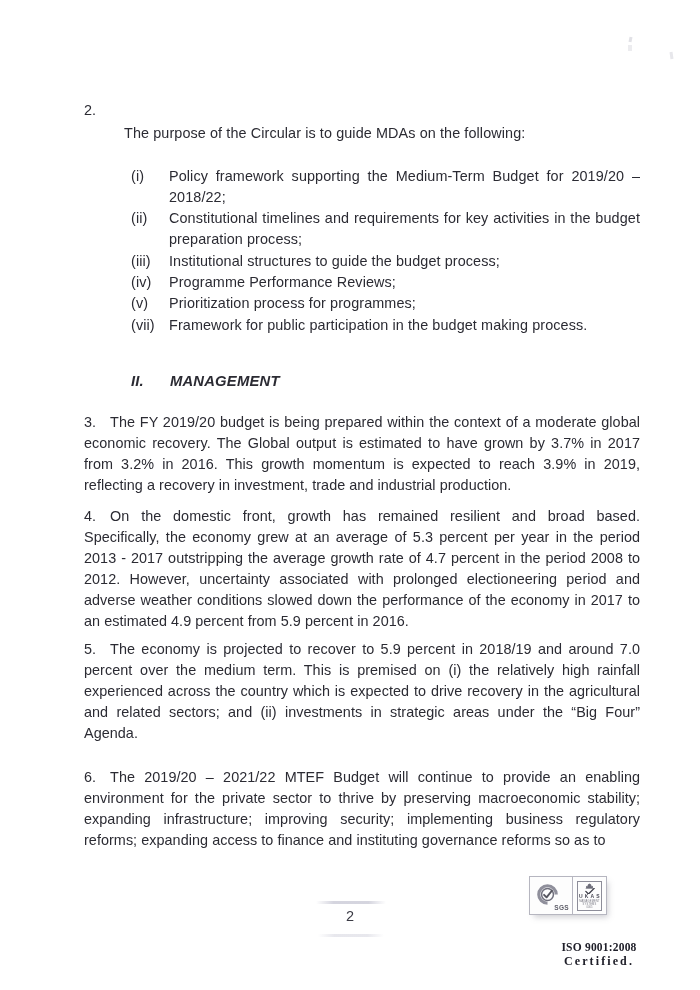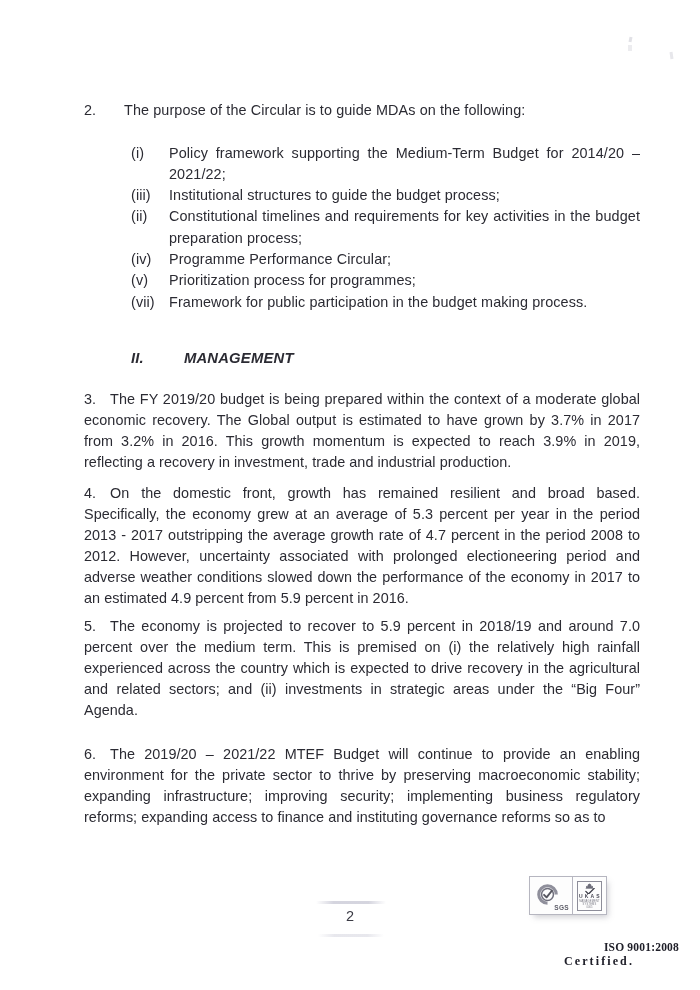--- a/index.html
+++ b/index.html
@@ -41,20 +41,21 @@
     display: flex;
     font-size: 14.4px;
     line-height: 21.5px;
     letter-spacing: .1px;
   }
   .num-para .num {
     flex: 0 0 40px;
   }
   .num-para .body {
     flex: 1 1 auto;
+    margin-top: 23px;
   }
 
   
   .roman-list {
     margin-top: 21px;
     padding-left: 47px;
   }
   .roman-item {
     display: flex;
     font-size: 14.4px;
@@ -75,21 +76,21 @@
 
   
   .section-head {
     margin-top: 37px;
     padding-left: 47px;
     font-style: italic;
     font-weight: bold;
     font-size: 14.8px;
     letter-spacing: .2px;
   }
-  .section-head .sec-num { margin-right: 40px; font-style: italic; }
+  .section-head .sec-num { margin-right: 26px; font-style: italic; }
 
   
   .para {
     margin-top: 22px;
     font-size: 14.4px;
     line-height: 21px;
     text-align: justify;
     text-align-last: left;
     letter-spacing: .05px;
   }
@@ -215,21 +216,21 @@
   .iso-text {
     position: absolute;
     left: 519px;
     top: 941px;
     width: 160px;
     text-align: center;
     font-family: "Liberation Serif", serif;
     font-weight: bold;
     color: #20202a;
   }
-  .iso-line1 { font-size: 11.5px; letter-spacing: .2px; text-align: right; }
+  .iso-line1 { font-size: 11.5px; letter-spacing: .2px; }
   .iso-line2 { font-size: 12px; letter-spacing: 2.1px; margin-top: 1px; }
 </style>
 </head>
 <body>
 
 <div class="page">
 
   <div class="speck speck-a"></div>
   <div class="speck speck-b"></div>
   <div class="speck speck-c"></div>
@@ -237,33 +238,33 @@
   <div class="content">
 
     <div class="num-para">
       <span class="num">2.</span>
       <span class="body">The purpose of the Circular is to guide MDAs on the following:</span>
     </div>
 
     <div class="roman-list">
       <div class="roman-item">
         <span class="marker">(i)</span>
-        <span class="text just">Policy framework supporting the Medium-Term Budget for 2014/20 – 2021/22;</span>
+        <span class="text just">Policy framework supporting the Medium-Term Budget for 2019/20 – 2018/22;</span>
+      </div>
+      <div class="roman-item">
+        <span class="marker">(ii)</span>
+        <span class="text just">Constitutional timelines and requirements for key activities in the budget preparation process;</span>
       </div>
       <div class="roman-item">
         <span class="marker">(iii)</span>
         <span class="text">Institutional structures to guide the budget process;</span>
       </div>
       <div class="roman-item">
-        <span class="marker">(ii)</span>
-        <span class="text just">Constitutional timelines and requirements for key activities in the budget preparation process;</span>
-      </div>
-      <div class="roman-item">
         <span class="marker">(iv)</span>
-        <span class="text">Programme Performance Circular;</span>
+        <span class="text">Programme Performance Reviews;</span>
       </div>
       <div class="roman-item">
         <span class="marker">(v)</span>
         <span class="text">Prioritization process for programmes;</span>
       </div>
       <div class="roman-item">
         <span class="marker">(vii)</span>
         <span class="text">Framework for public participation in the budget making process.</span>
       </div>
     </div>

